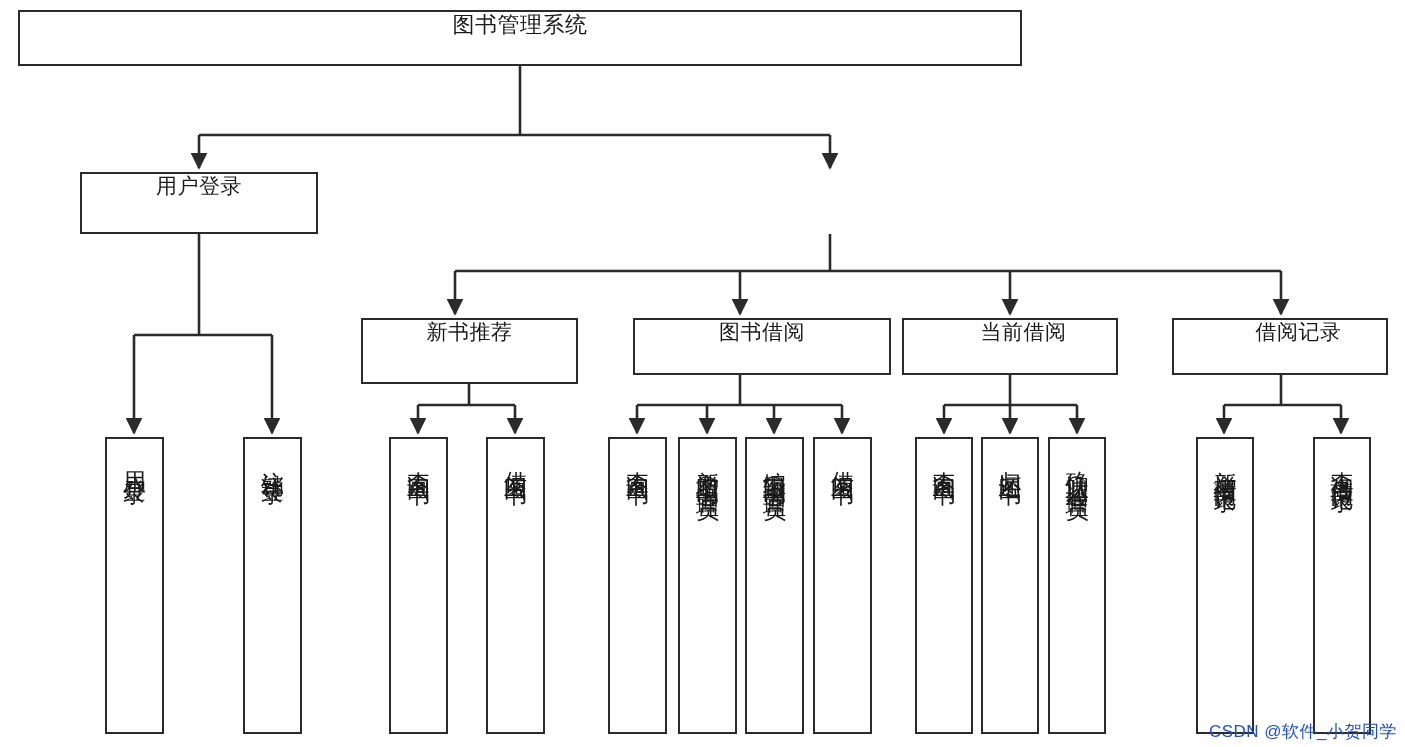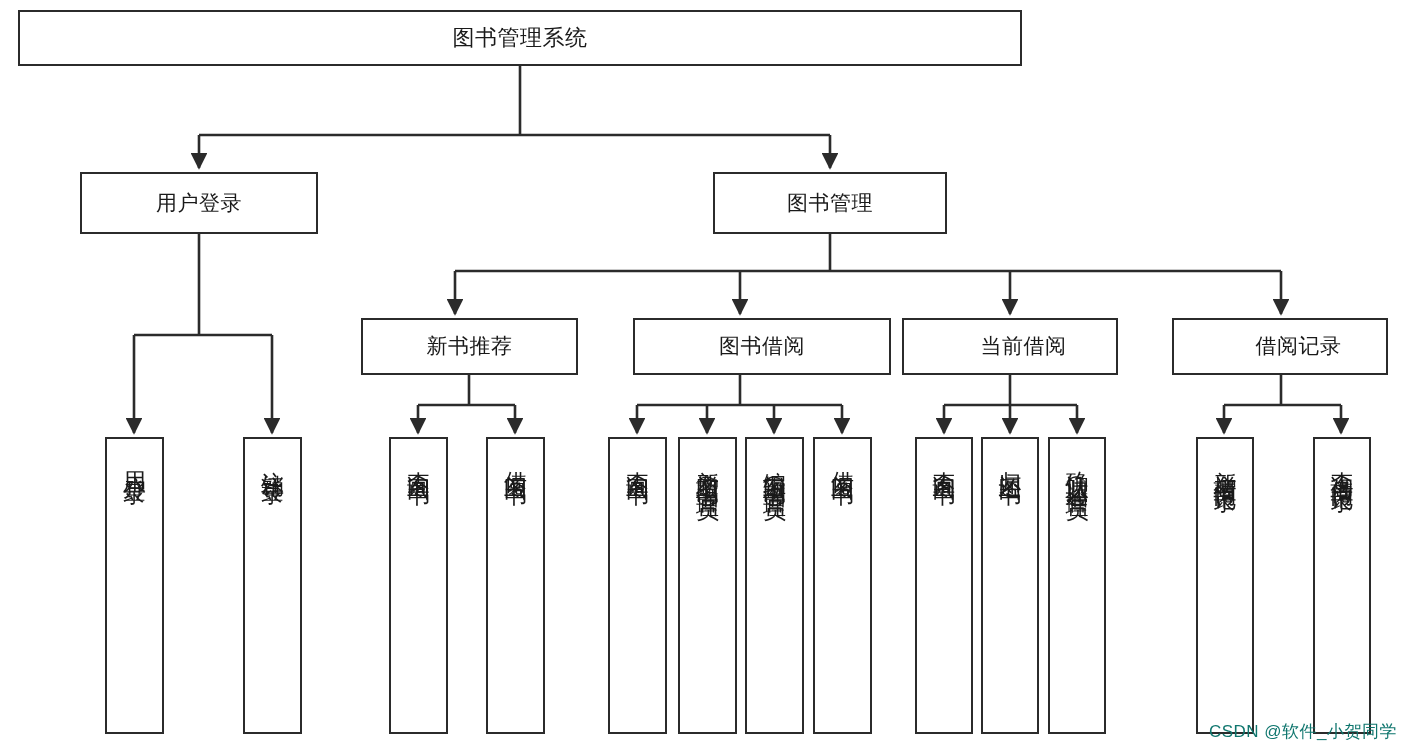--- a/index.html
+++ b/index.html
@@ -14,21 +14,20 @@
     height:747px;
     background:#ffffff;
     overflow:hidden;
   }
   .node{
     position:absolute;
     box-sizing:border-box;
     background:#ffffff;
     border:2px solid #2b2b2b;
     display:flex;
-    align-items:center;
     justify-content:center;
     color:#1a1a1a;
   }
   .node .label{
     display:block;
     line-height:1.18;
     letter-spacing:0.5px;
     white-space:nowrap;
   }
   
@@ -54,21 +53,21 @@
     position:absolute;
     left:0;top:0;
     width:1405px;height:747px;
     pointer-events:none;
   }
   .watermark{
     position:absolute;
     right:8px;
     bottom:4px;
     font-size:17px;
-    color:#0f766e;
+    color:#1d4ed8;
     letter-spacing:0.5px;
     white-space:nowrap;
   }
 </style>
 </head>
 <body>
 
 <div id="canvas">
 
   <svg class="edges" viewBox="0 0 1405 747" xmlns="http://www.w3.org/2000/svg">
@@ -122,25 +121,22 @@
   </svg>
 
   <div class="node h root" style="left:18px;top:10px;width:1004px;height:56px;">
     <span class="label">图书管理系统</span>
   </div>
 
   <div class="node h" style="left:80px;top:172px;width:238px;height:62px;">
     <span class="label">用户登录</span>
   </div>
 
-  <div class="node h" style="left:713px;top:172px;width:234px;height:62px;">
-    <span class="label">图书管理</span>
-  </div>
 
-  <div class="node h" style="left:361px;top:318px;width:217px;height:57px;">
+  <div class="node h" style="left:361px;top:318px;width:217px;height:66px;">
     <span class="label">新书推荐</span>
   </div>
 
   <div class="node h" style="left:633px;top:318px;width:258px;height:57px;">
     <span class="label">图书借阅</span>
   </div>
 
   <div class="node h" style="left:902px;top:318px;width:216px;height:57px;padding-left:27px;">
     <span class="label">当前借阅</span>
   </div>

